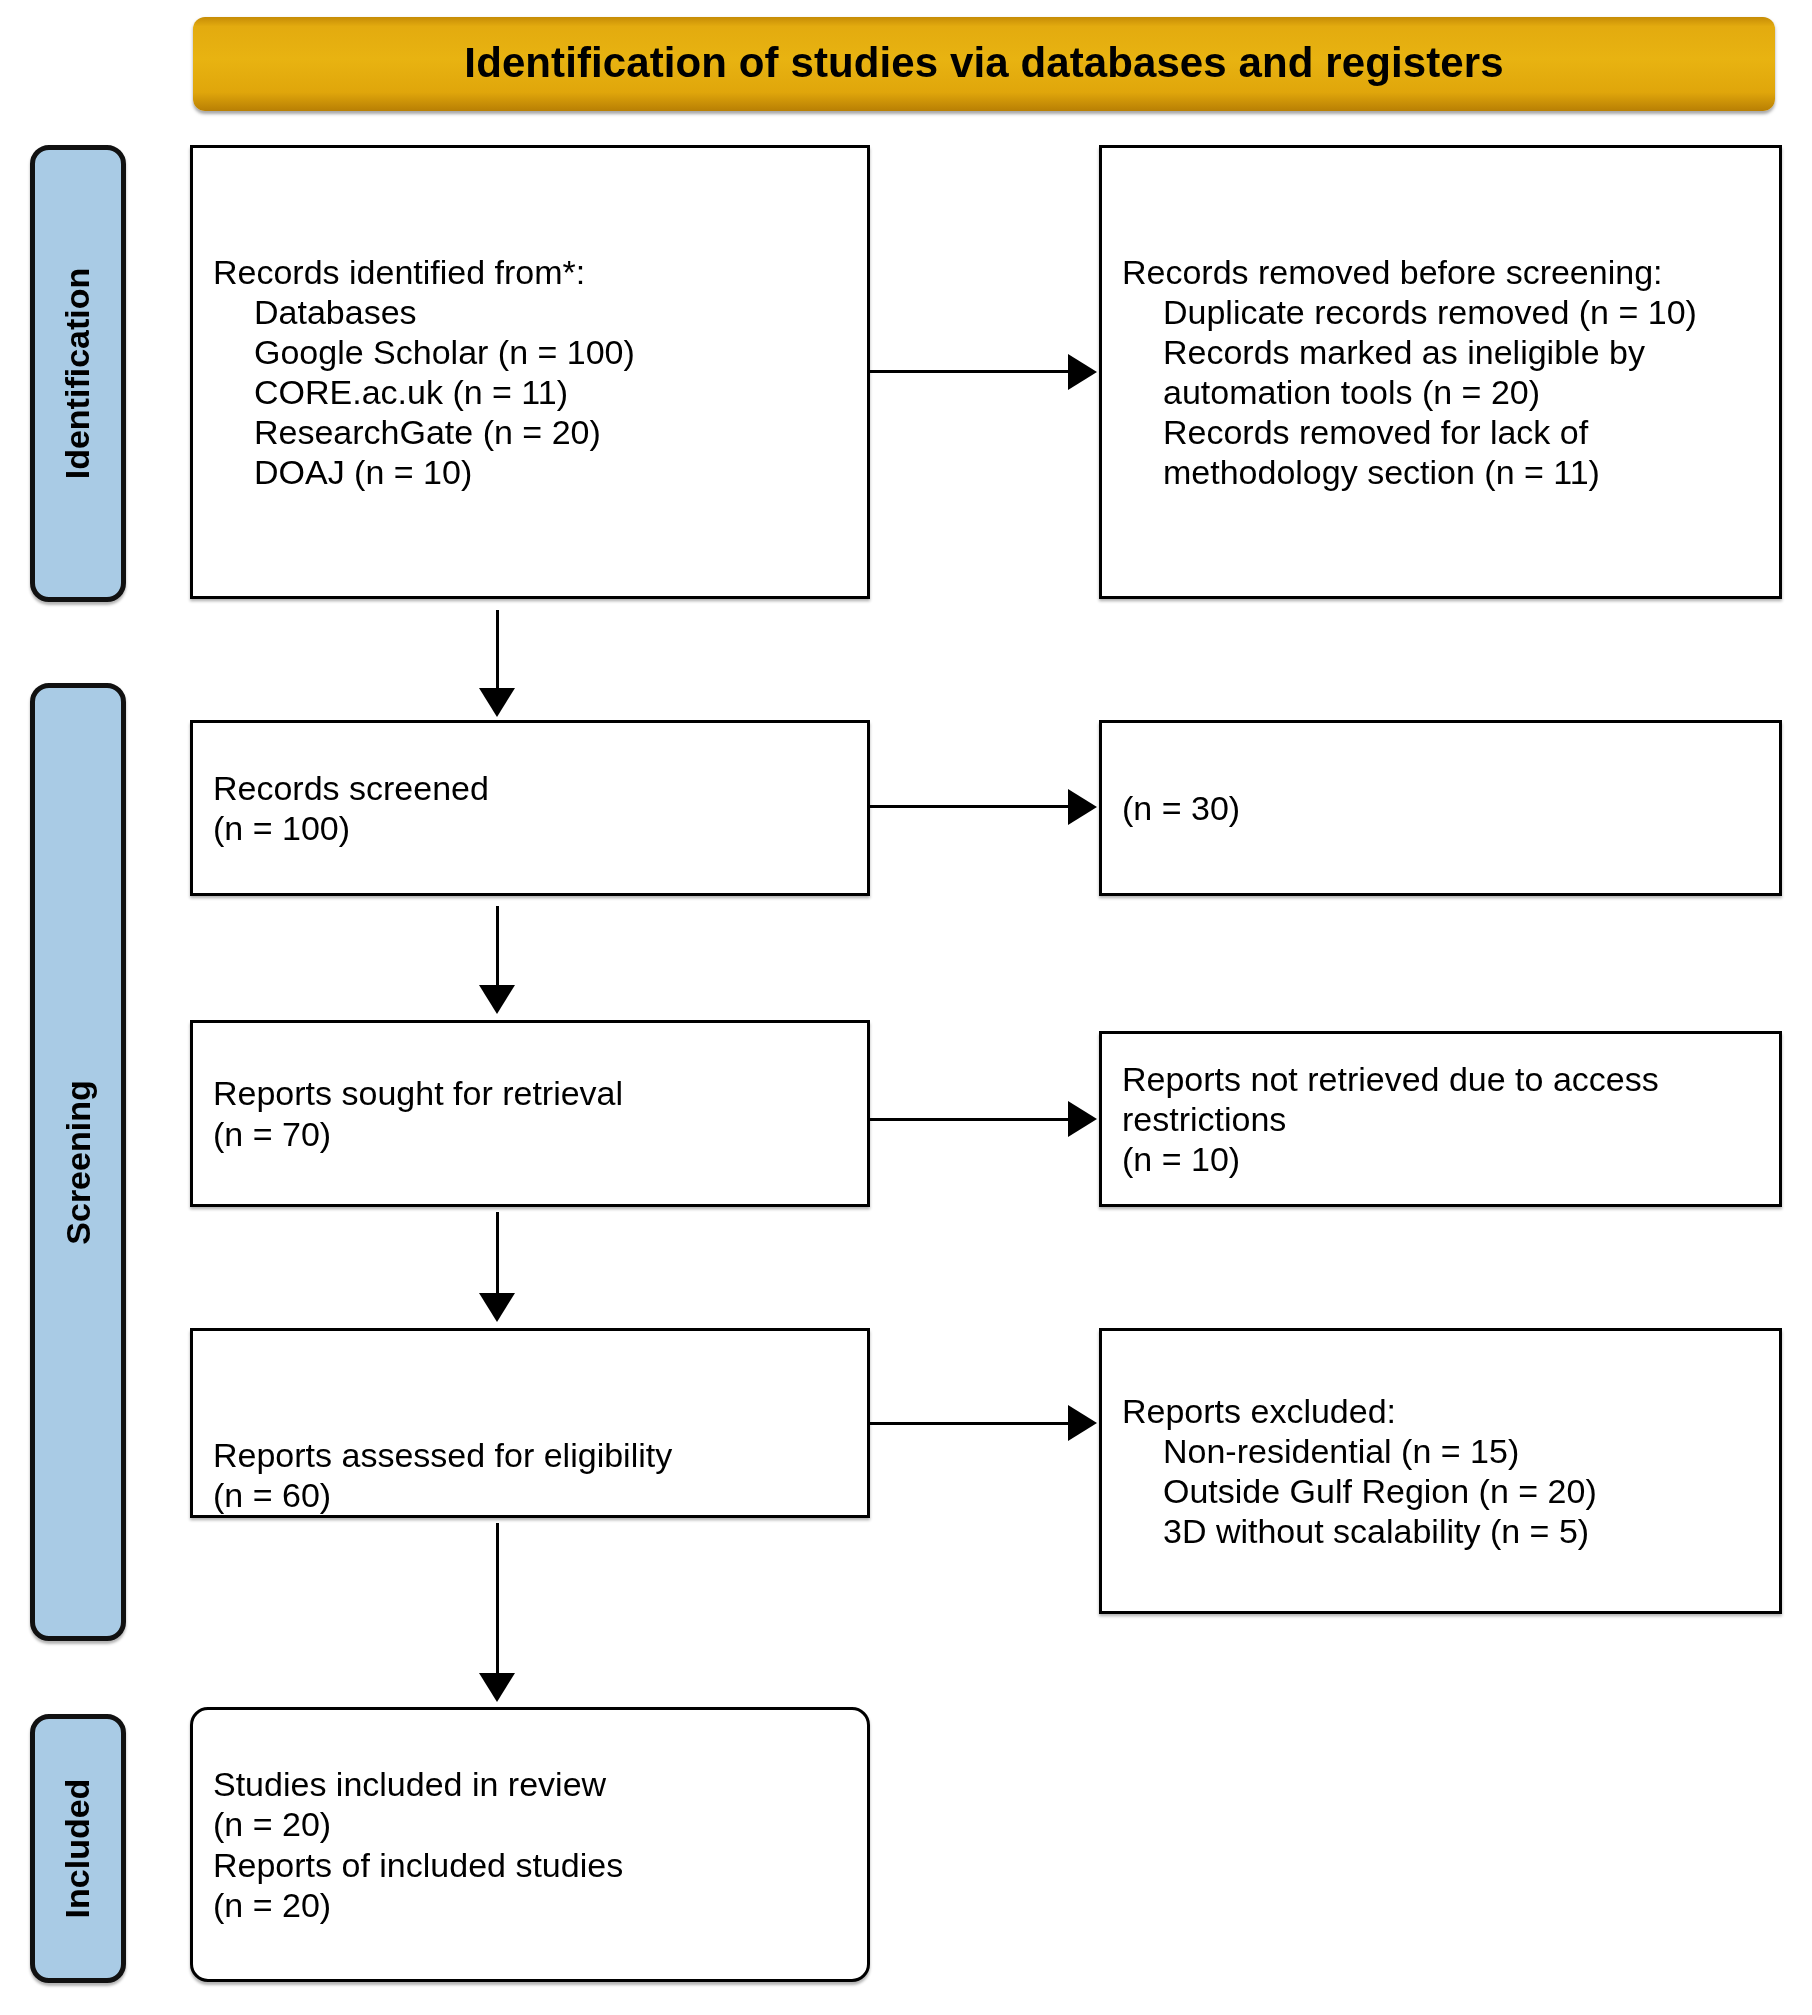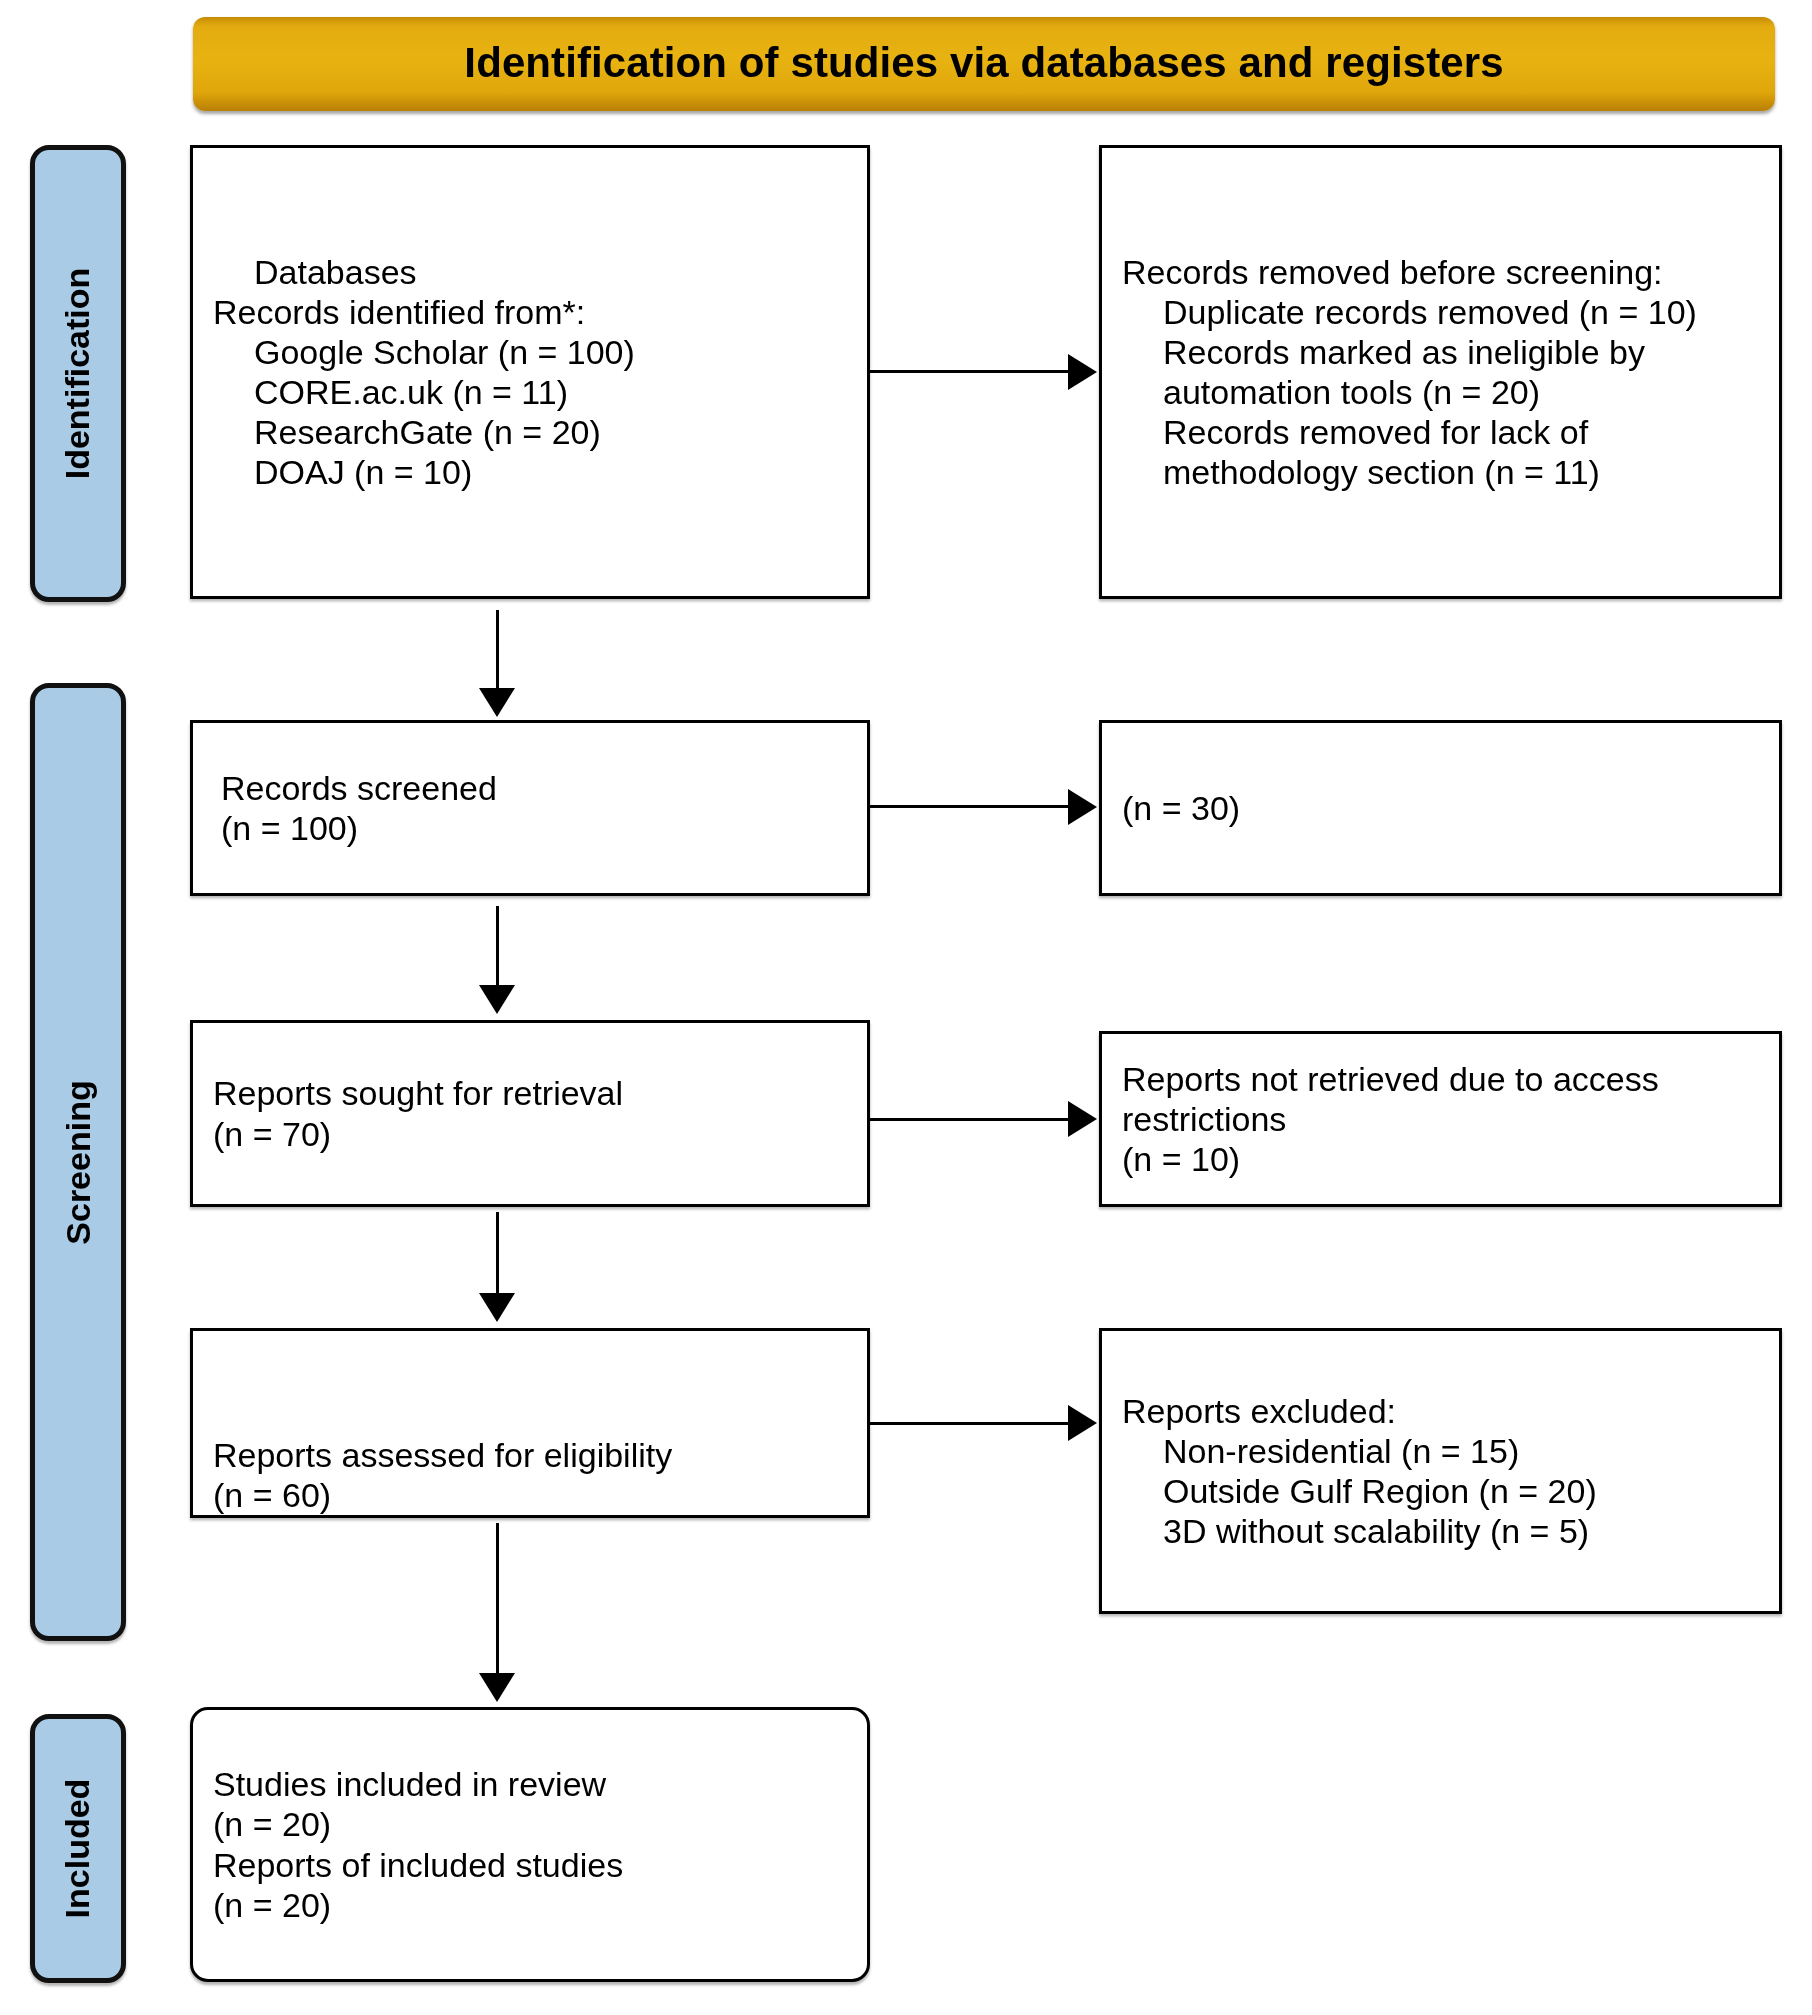--- a/index.html
+++ b/index.html
@@ -77,22 +77,22 @@
   </div>
   <div class="pill" style="top:683px;height:958px;">
     <span class="pill-label">Screening</span>
   </div>
   <div class="pill" style="top:1714px;height:269px;">
     <span class="pill-label">Included</span>
   </div>
 
   <div class="box" style="left:190px;top:145px;width:680px;height:454px;">
     <div class="box-inner">
+      <div class="ln">Records identified from*:</div>
       <div class="ln sub">Databases</div>
-      <div class="ln">Records identified from*:</div>
       <div class="ln sub">Google Scholar (n = 100)</div>
       <div class="ln sub">CORE.ac.uk (n = 11)</div>
       <div class="ln sub">ResearchGate (n = 20)</div>
       <div class="ln sub">DOAJ (n = 10)</div>
     </div>
   </div>
 
   <div class="box" style="left:1099px;top:145px;width:683px;height:454px;">
     <div class="box-inner">
       <div class="ln"><span>Records removed </span><span class="ital">before screening</span><span>:</span></div>
@@ -101,21 +101,21 @@
       <div class="ln hang">Records removed for lack of methodology section (n = 11)</div>
     </div>
   </div>
 
   <div class="hline" style="left:870px;top:370px;width:200px;"></div>
   <div class="hhead" style="left:1068px;top:354px;"></div>
 
   <div class="vline" style="left:496px;top:610px;height:83px;"></div>
   <div class="vhead" style="left:479px;top:688px;"></div>
 
-  <div class="box" style="left:190px;top:720px;width:680px;height:176px;padding-left:8px;">
+  <div class="box" style="left:190px;top:720px;width:680px;height:176px;">
     <div class="box-inner">
       <div class="ln">Records screened</div>
       <div class="ln">(n = 100)</div>
     </div>
   </div>
 
   <div class="box" style="left:1099px;top:720px;width:683px;height:176px;">
     <div class="box-inner">
       <div class="ln">(n = 30)</div>
     </div>

